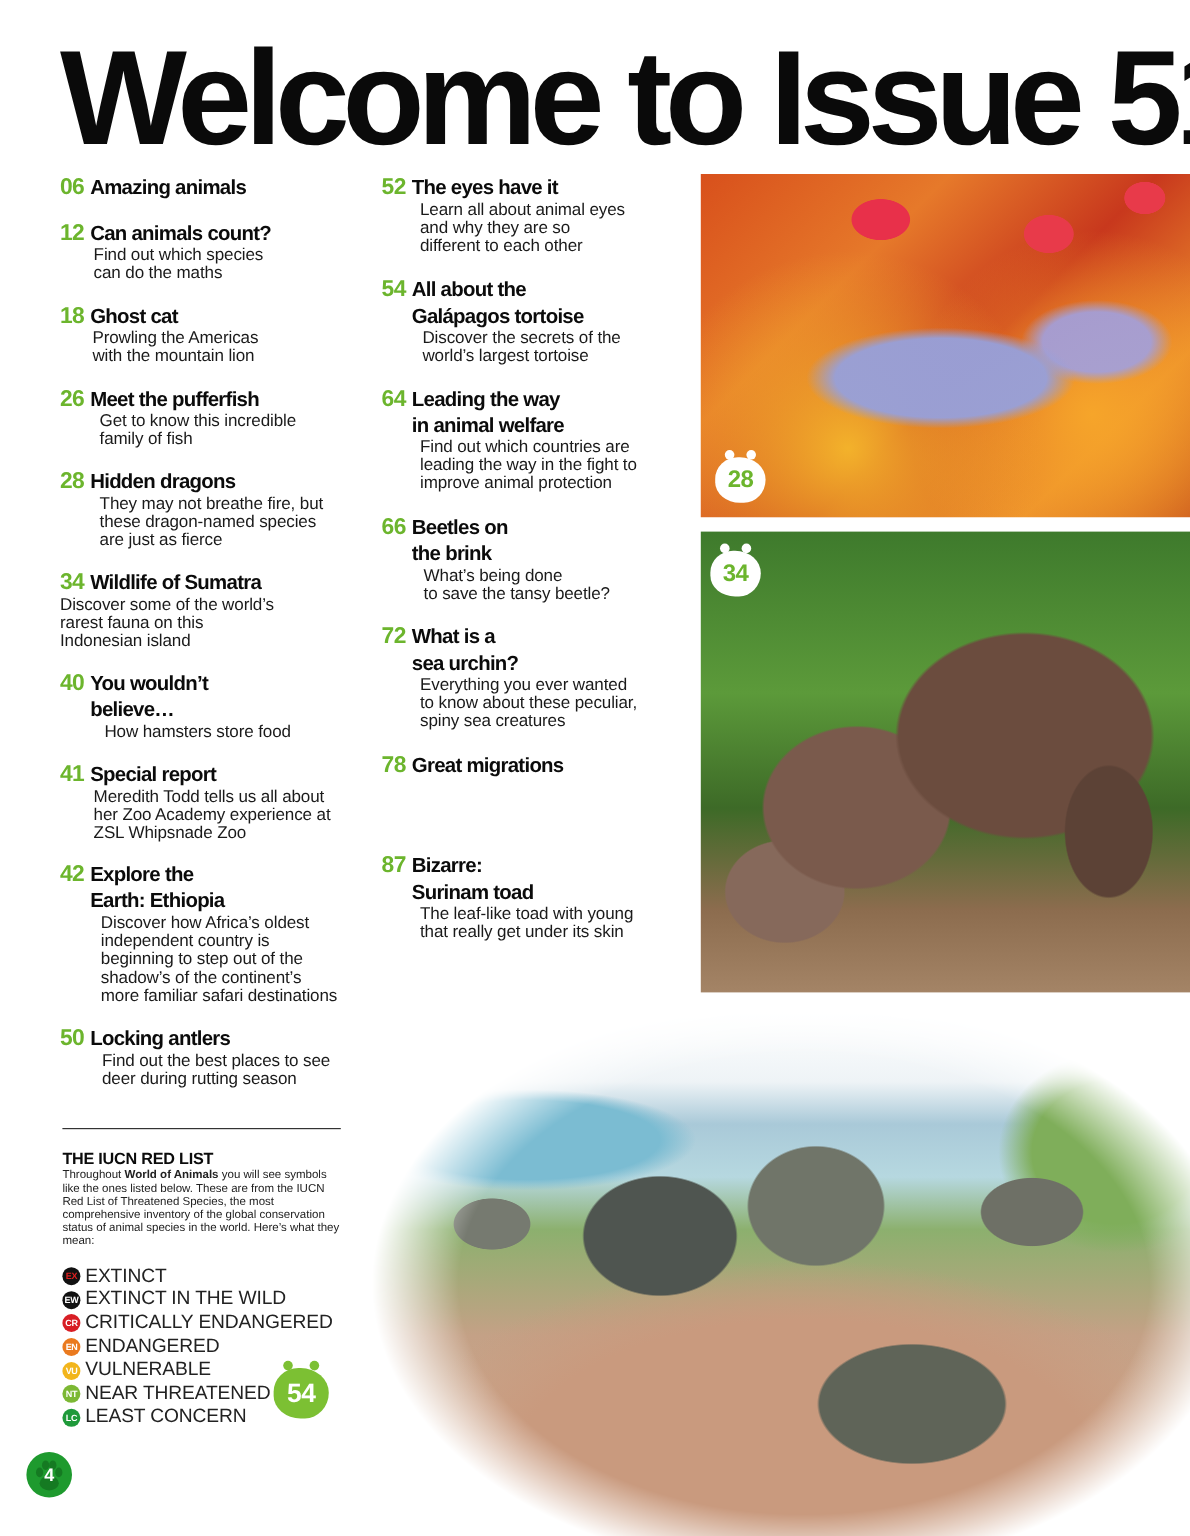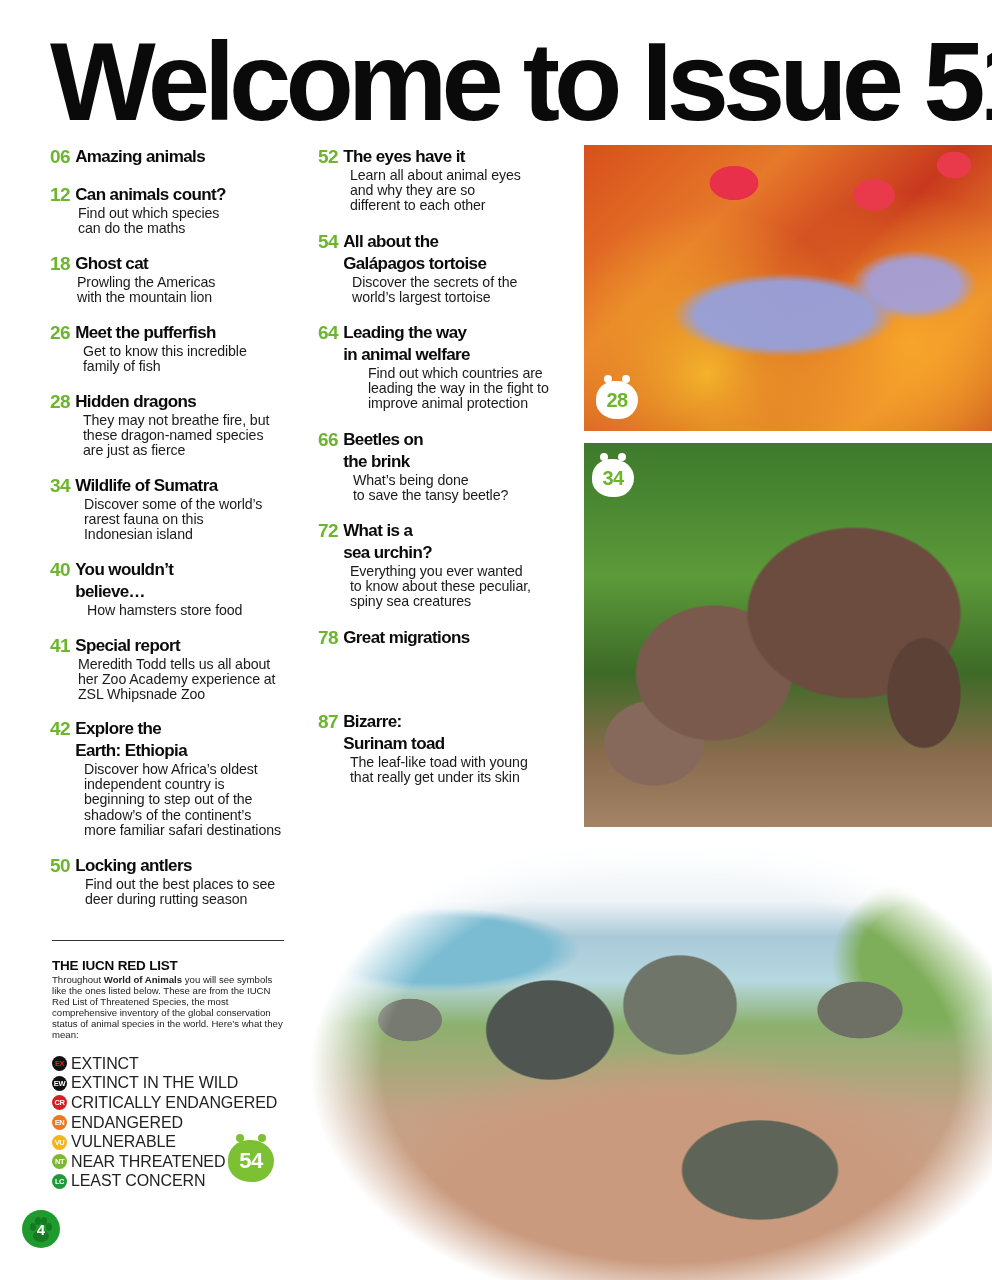--- a/index.html
+++ b/index.html
@@ -147,21 +147,21 @@
       </div>
     <div class="desc" style="margin-left:33px">They may not breathe fire, but
 these dragon-named species
 are just as fierce</div>
   </div>
   <div class="entry" style="top:329px">
     <div class="head">
         <span class="num">34</span>
         <span class="title">Wildlife of Sumatra</span>
       </div>
-    <div class="desc" style="margin-left:34px">Discover some of the world’s
+    <div class="desc" style="">Discover some of the world’s
 rarest fauna on this
 Indonesian island</div>
   </div>
   <div class="entry" style="top:413px">
     <div class="head">
         <span class="num">40</span>
         <span class="title" style="white-space:pre-line">You wouldn’t
 believe…</span>
       </div>
     <div class="desc" style="margin-left:37px">How hamsters store food</div>
@@ -215,21 +215,21 @@
       </div>
     <div class="desc" style="margin-left:34px">Discover the secrets of the
 world’s largest tortoise</div>
   </div>
   <div class="entry" style="top:176px">
     <div class="head">
         <span class="num">64</span>
         <span class="title" style="white-space:pre-line">Leading the way
 in animal welfare</span>
       </div>
-    <div class="desc" style="margin-left:50px">Find out which countries are
+    <div class="desc" style="margin-left:32px">Find out which countries are
 leading the way in the fight to
 improve animal protection</div>
   </div>
   <div class="entry" style="top:283px">
     <div class="head">
         <span class="num">66</span>
         <span class="title" style="white-space:pre-line">Beetles on
 the brink</span>
       </div>
     <div class="desc" style="margin-left:35px">What’s being done

